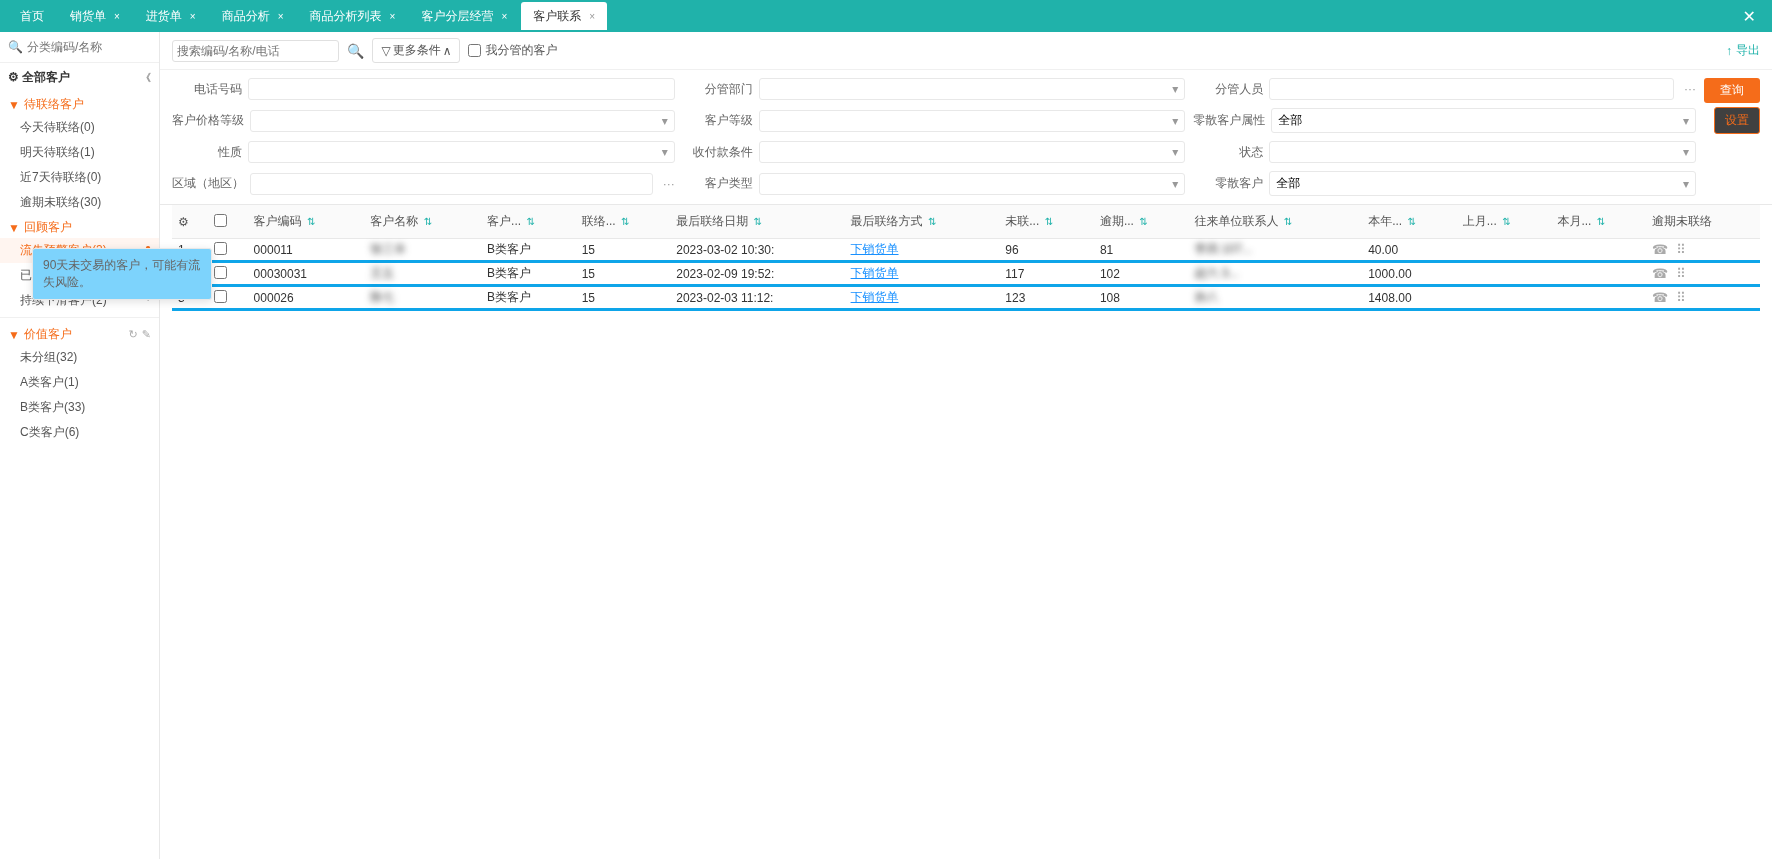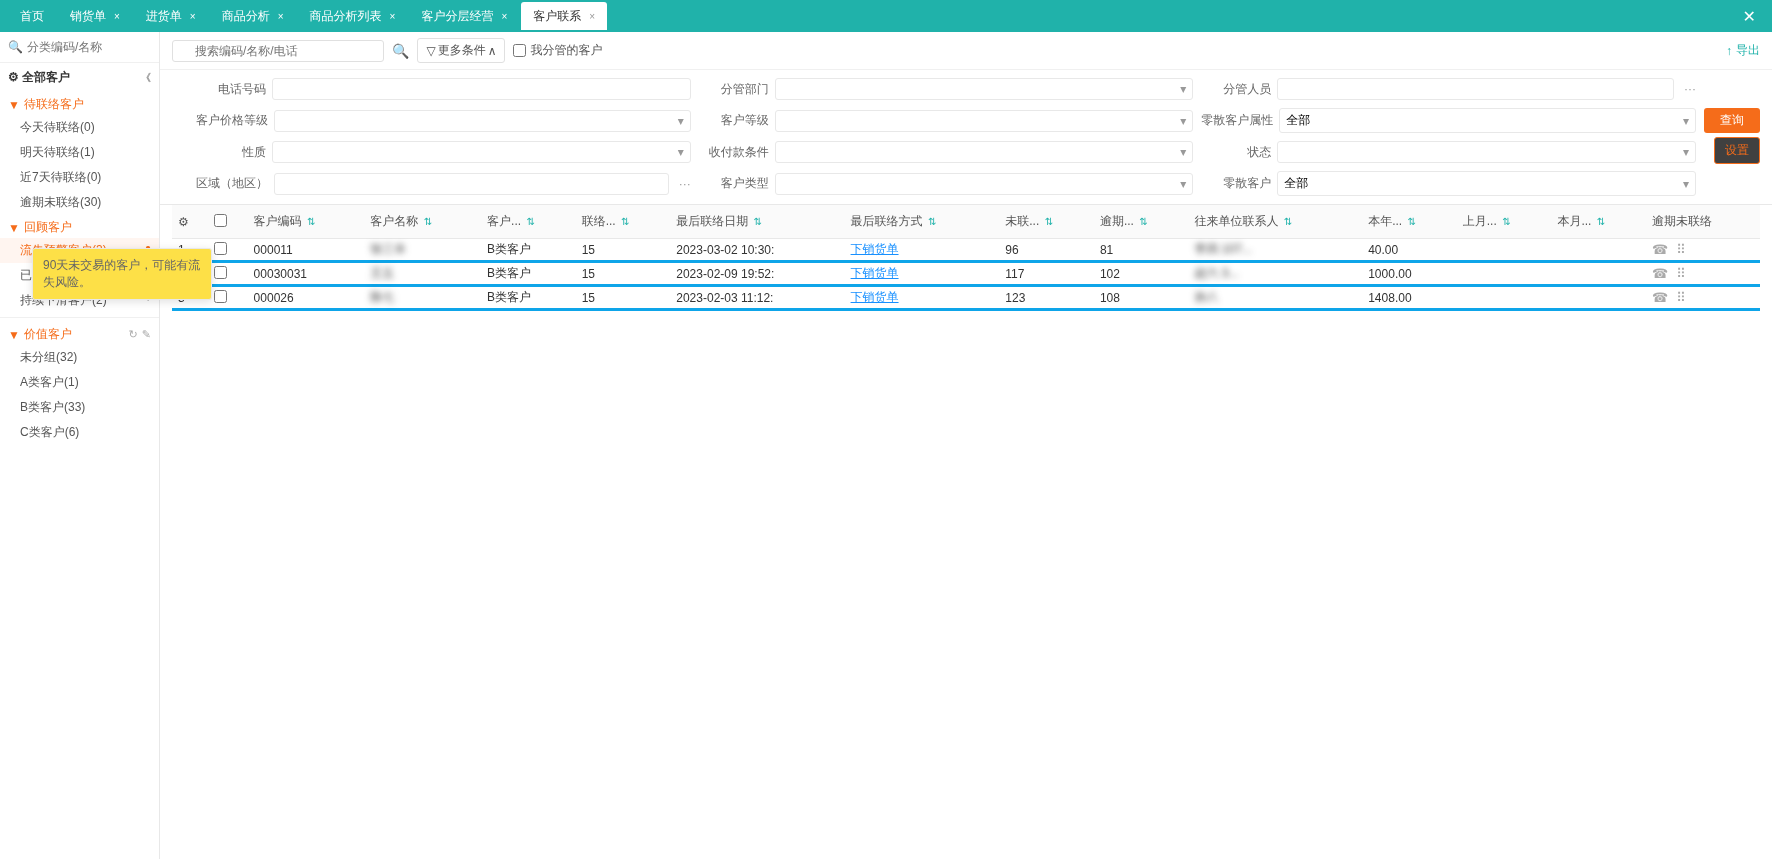--- a/index.html
+++ b/index.html
@@ -108,22 +108,22 @@
       background: #fff;
       padding: 6px 12px;
       border-bottom: 1px solid #f0f0f0;
       display: flex;
       align-items: center;
       gap: 8px;
     }
     .filter-search-input {
       border: 1px solid #e0e0e0;
       border-radius: 3px;
-      padding: 3px 22px;
-      width: 212px;
+      padding: 3px 4px;
+      width: 167px;
       outline: none;
       font-size: 12px;
     }
     .filter-search-btn {
       color: #20b2aa;
       cursor: pointer;
       font-size: 14px;
     }
     .filter-more-btn {
       display: flex;
@@ -156,21 +156,20 @@
     .advanced-filter {
       background: #fff;
       border-bottom: 1px solid #e8e8e8;
       padding: 8px 12px;
     }
     .filter-row {
       display: flex;
       gap: 8px;
       margin-bottom: 8px;
       align-items: center;
-      margin-left: 24px;
     }
     .filter-field {
       flex: 1;
       display: flex;
       align-items: center;
       gap: 6px;
     }
     .filter-label {
       color: #666;
       white-space: nowrap;
@@ -211,21 +210,20 @@
       justify-content: flex-start;
     }
     .btn-query {
       background: #f56c1a;
       color: #fff;
       border: none;
       border-radius: 3px;
       padding: 4px 16px;
       cursor: pointer;
       font-size: 12px;
-      margin-top: 30px;
     }
     .btn-settings {
       background: #404040;
       color: #f56c1a;
       border: 1px solid #f56c1a;
       border-radius: 3px;
       padding: 4px 10px;
       cursor: pointer;
       font-size: 12px;
     }
@@ -260,21 +258,21 @@
       color: #333;
       white-space: nowrap;
     }
     .data-table .link-text { color: #1890ff; text-decoration: underline; cursor: pointer; }
     .action-icons { display: flex; gap: 8px; }
     .action-icon { color: #aaa; cursor: pointer; font-size: 13px; }
 
     
     .tooltip-box {
       position: absolute;
-      background: #fde047;
+      background: #7dd3fc;
       border: 1px solid #e8e8e8;
       border-radius: 3px;
       padding: 8px 10px;
       color: #666;
       font-size: 12px;
       box-shadow: 0 2px 8px rgba(0,0,0,0.12);
       z-index: 100;
       top: 248px;
       left: 32px;
       width: 180px;

